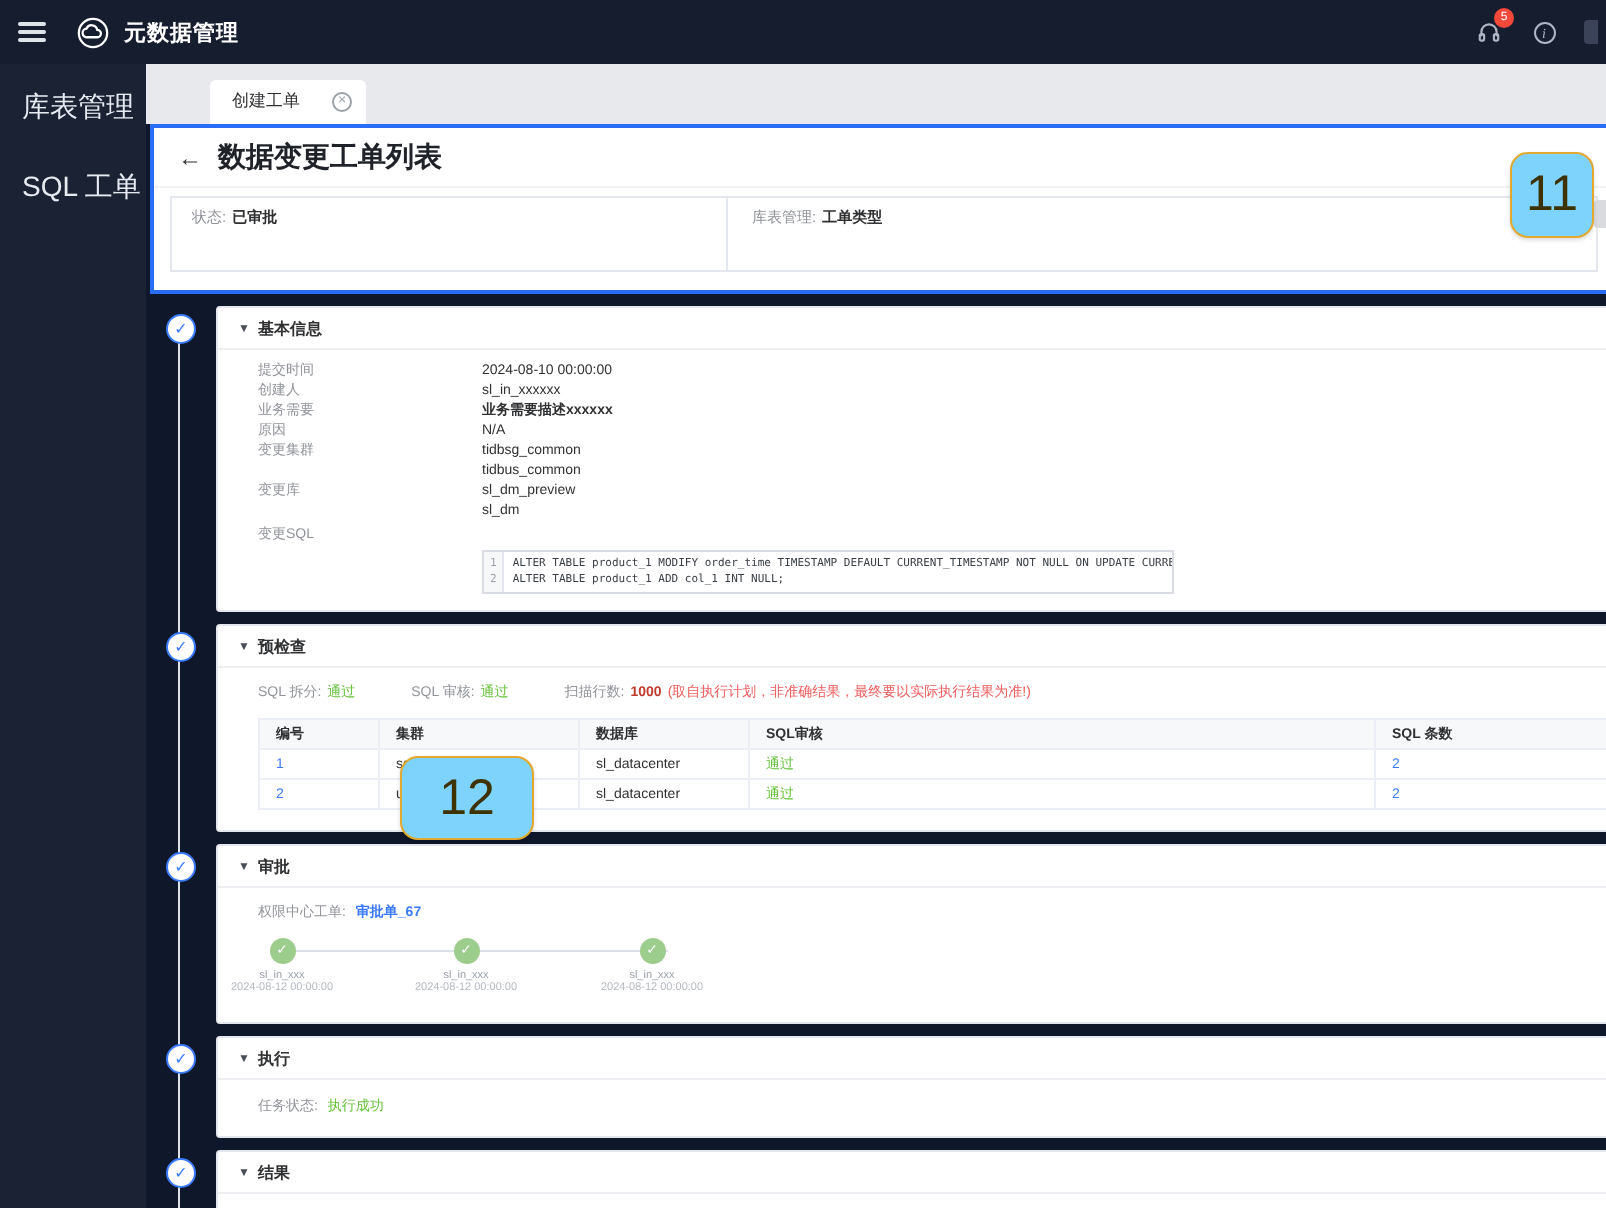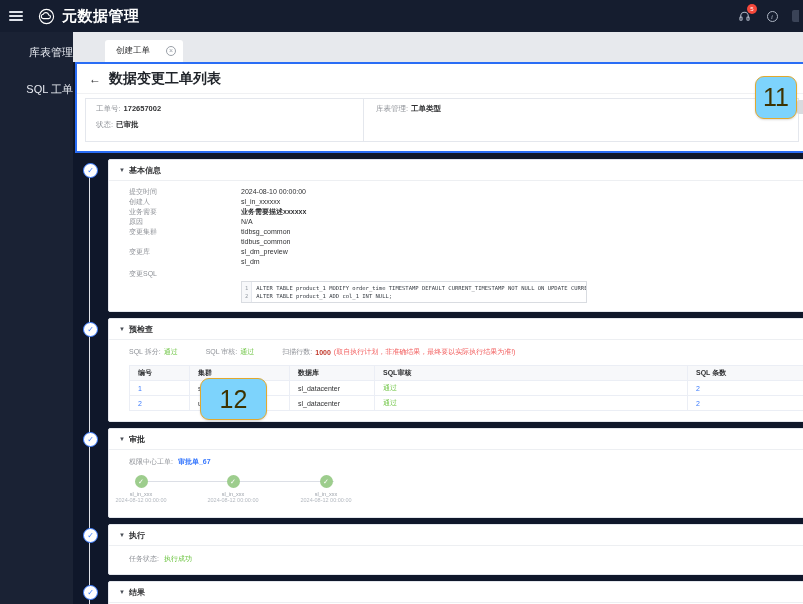--- a/index.html
+++ b/index.html
@@ -4,30 +4,30 @@
 <style>
   * { margin:0; padding:0; box-sizing:border-box; }
   html,body { width:803px; height:604px; overflow:hidden; }
   body { font-family:"Liberation Sans","DejaVu Sans",sans-serif; background:#eef0f3; position:relative; color:#303133; }
 
   
   .topbar { position:absolute; top:0; left:0; right:0; height:32px; background:#151d2f; display:flex; align-items:center; z-index:30; }
   .hamburger { width:14px; height:10px; margin-left:9px; display:flex; flex-direction:column; justify-content:space-between; cursor:pointer; }
   .hamburger span { display:block; height:1.6px; background:#dfe3ea; border-radius:1px; }
   .logo { margin-left:15px; display:flex; align-items:center; }
-  .app-title { color:#ffffff; font-size:15px; font-weight:bold; margin-left:7px; letter-spacing:.5px; }
+  .app-title { color:#ffffff; font-size:11px; font-weight:bold; margin-left:7px; letter-spacing:.5px; }
   .topbar-right { margin-left:auto; display:flex; align-items:center; gap:12px; padding-right:4px; }
   .tb-icon { position:relative; width:16px; height:16px; display:flex; align-items:center; justify-content:center; cursor:pointer; }
   .badge { position:absolute; top:-4px; right:-5px; min-width:10px; height:10px; border-radius:5px; background:#f5483b; color:#fff; font-size:6px; line-height:10px; text-align:center; padding:0 2px; }
   .info-circ { width:11px; height:11px; border:1px solid #aeb6c4; border-radius:50%; color:#aeb6c4; font-size:7px; line-height:10px; text-align:center; font-style:italic; font-family:"Liberation Serif",serif; }
   .clipped-icon { width:7px; height:12px; background:#3a4357; border-radius:2px 0 0 2px; }
 
   
   .sidebar { position:absolute; top:32px; left:0; width:73px; bottom:0; background:#1a2234; z-index:20; }
-  .side-item { color:#e7eaf1; font-size:11px; padding:9px 0 9px 11px; margin-top:4px; cursor:pointer; white-space:nowrap;text-align:right; }
+  .side-item { color:#e7eaf1; font-size:14px; padding:9px 0 9px 11px; margin-top:4px; cursor:pointer; white-space:nowrap; }
 
   
   .content { position:absolute; top:32px; left:73px; right:0; bottom:0; background:#0f172a; overflow:hidden; }
 
   .tabbar { height:30px; background:#e7e9ed; display:flex; align-items:flex-end; }
   .tab { margin-left:32px; width:78px; height:22px; background:#ffffff; border-radius:3px 3px 0 0; display:flex; align-items:center; justify-content:space-between; padding:0 7px 0 11px; font-size:8.5px; color:#303133; cursor:pointer; }
   .tab-close { width:10px; height:10px; border:1px solid #9aa0a8; border-radius:50%; color:#9aa0a8; font-size:7px; line-height:8px; text-align:center; cursor:pointer; }
 
   
   .order-box { margin:0 -6px 6px 2px; background:#fff; border:2px solid #2a6df5; position:relative; }
@@ -144,21 +144,20 @@
     </div>
   </div>
 
   <div class="order-box">
     <div class="page-header">
       <span class="back-arrow">←</span>
       <span class="page-title">数据变更工单列表</span>
     </div>
     <div class="order-fields">
       <div class="of-left">
-        <div class="f-row"><span class="f-label">工单号:</span><span class="f-value">172657002</span></div>
         <div class="f-row"><span class="f-label">状态:</span><span class="f-value">已审批</span></div>
       </div>
       <div class="of-right">
         <div class="f-row"><span class="f-label">库表管理:</span><span class="f-value">工单类型</span></div>
       </div>
     </div>
   </div>
 
   <div class="sections">
 

